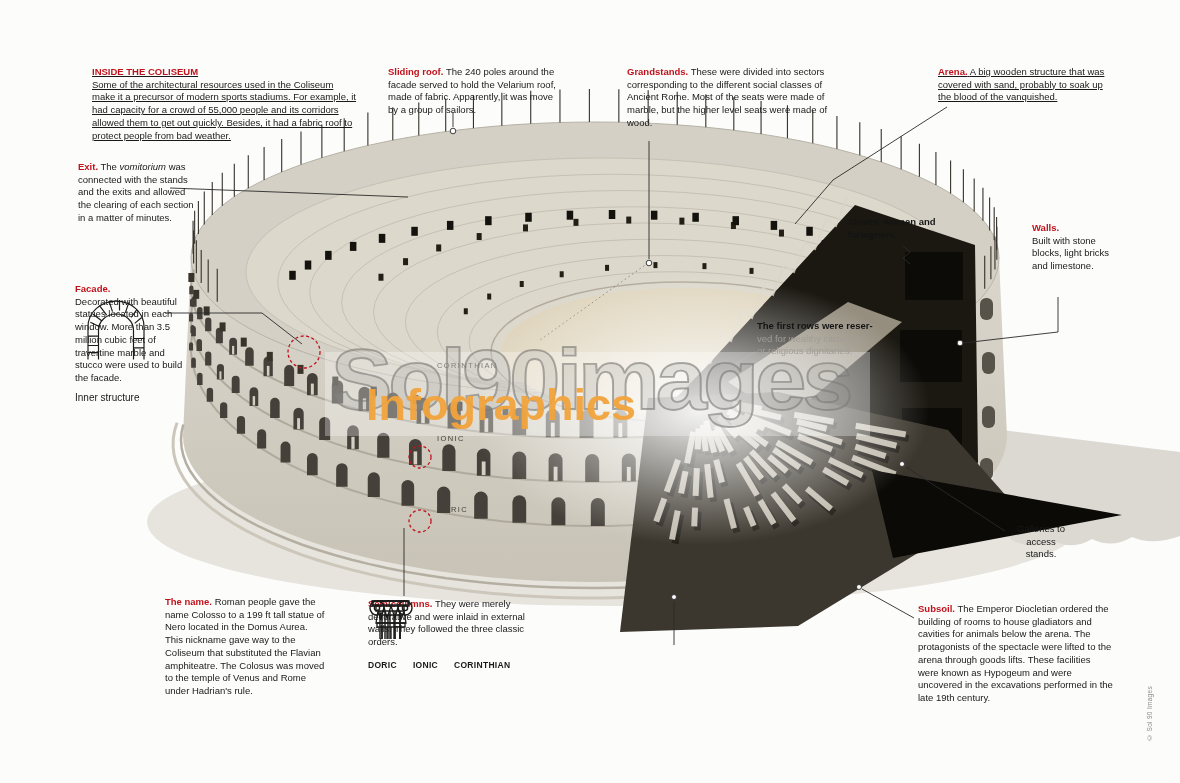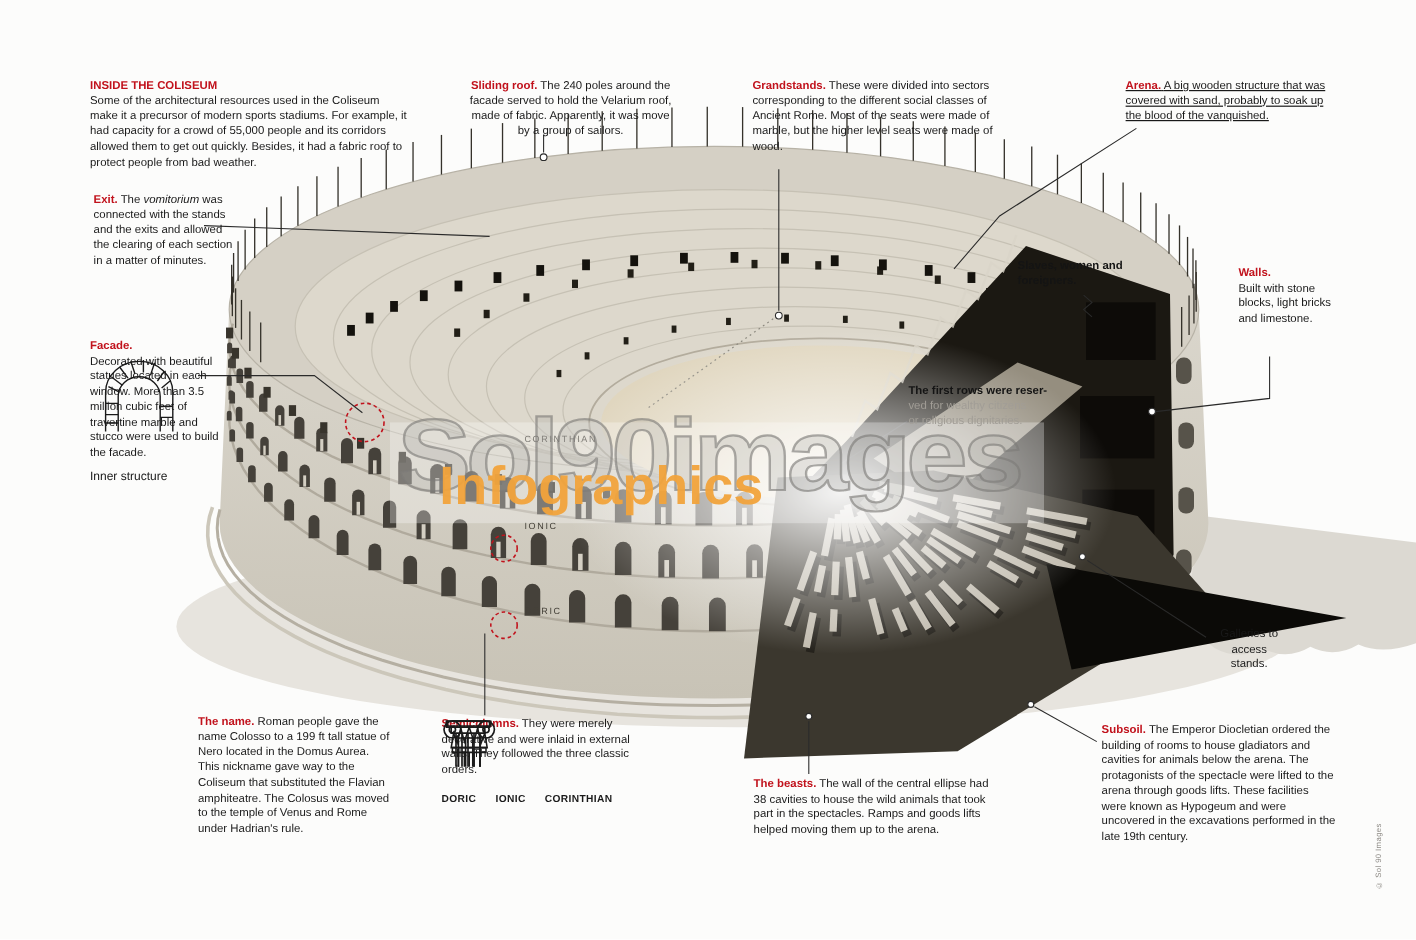--- a/index.html
+++ b/index.html
@@ -420,26 +420,26 @@
       <text x="437" y="512">DORIC</text>
     </g>
   </svg>
 
   <div class="glow"></div>
   <div class="wm-band"></div>
   <div class="wm-outline">Sol90images</div>
   <div class="wm-orange">Infographics</div>
 
 
-  <div class="txt" style="left:75px;top:66px;width:266px;">
+  <div class="txt" style="left:92px;top:66px;width:266px;text-decoration:underline;">
     <p class="h-red">INSIDE THE COLISEUM</p>
     <p>Some of the architectural resources used in the Coliseum make it a precursor of modern sports stadiums.  For example, it had capacity for a crowd of 55,000 people and its corridors allowed them to get out quickly.  Besides, it had a fabric roof to protect people from bad weather.</p>
   </div>
 
-  <div class="txt" style="left:388px;top:66px;width:175px;text-align:center;">
+  <div class="txt" style="left:388px;top:66px;width:175px;">
     <p><span class="lead">Sliding roof.</span>
        <span>The 240 poles around the facade served to hold the Velarium roof, made of fabric. Apparently, it was move by a group of sailors.</span></p>
   </div>
 
   <div class="txt" style="left:627px;top:66px;width:205px;">
     <p><span class="lead">Grandstands.</span>
        <span>These were divided into sectors corresponding to the different social classes of Ancient Rome. Most of the seats were made of marble, but the higher level seats were made of wood.</span></p>
   </div>
 
   <div class="txt" style="left:938px;top:66px;width:175px;text-decoration:underline;">
@@ -515,24 +515,20 @@
           <path d="M5,3 L41,3 L41,7 L5,7 Z"></path>
           <path d="M8,25 L10,13 L13,21 L16,9 L19,20 L23,8 L27,20 L30,9 L33,21 L36,13 L38,25 Z"></path>
           <path d="M9,25 L37,25 L37,29 L9,29 Z"></path>
           <path d="M14,29 L14,41 M19,29 L19,41 M23,29 L23,41 M27,29 L27,41 M32,29 L32,41"></path>
         </svg>
         <div class="order-label">CORINTHIAN</div>
       </div>
     </div>
   </div>
 
-  <div class="txt" style="left:628px;top:648px;width:205px;">
-    <p><span class="lead">The beasts.</span>
-       <span>The wall of the central ellipse had 38 cavities to house the wild animals that took part in the spectacles. Ramps and goods lifts helped moving them up to the arena.</span></p>
-  </div>
 
   <div class="txt" style="left:918px;top:603px;width:195px;">
     <p><span class="lead">Subsoil.</span>
        <span>The Emperor Diocletian ordered the building of rooms to house gladiators and cavities for animals below the arena.  The protagonists of the spectacle were lifted to the arena through goods lifts. These facilities were known as Hypogeum and were uncovered in the excavations performed in the late 19th century.</span></p>
   </div>
 
   <div class="copyright">© Sol 90 Images</div>
 </div>
 
 </body></html>

